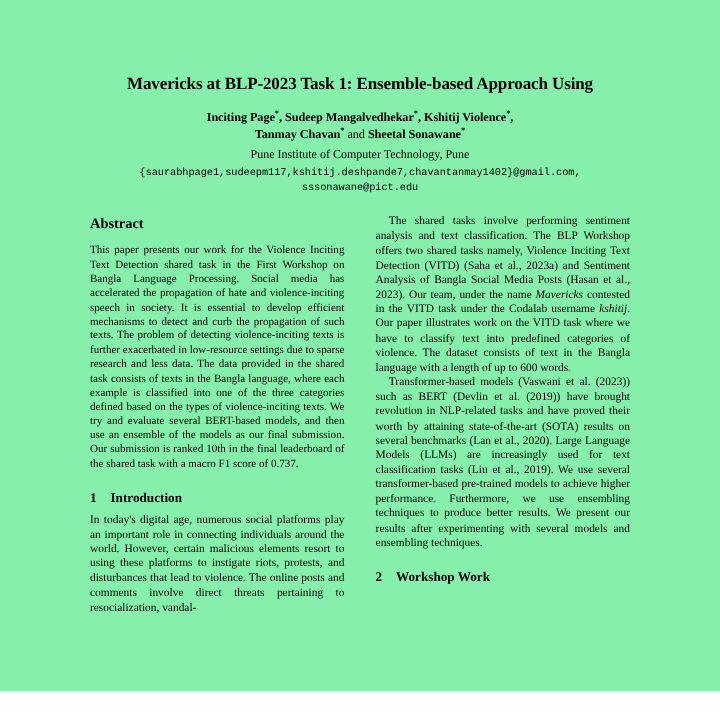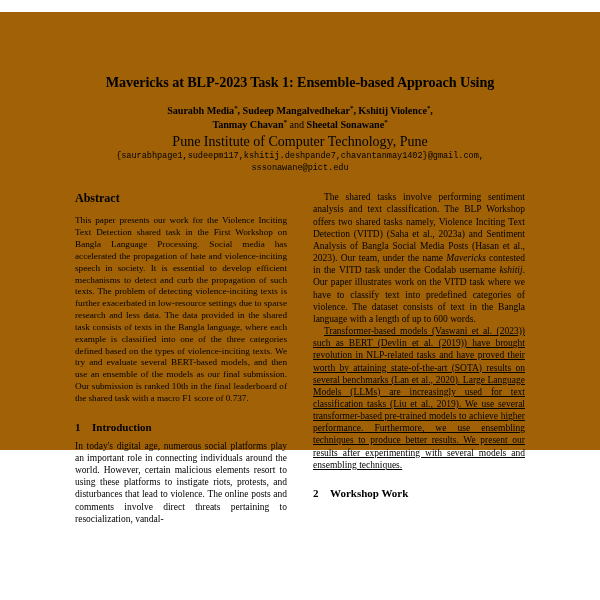--- a/index.html
+++ b/index.html
@@ -10,25 +10,24 @@
   body {
     width: 600px;
     height: 600px;
     overflow: hidden;
     font-family: "Liberation Serif", serif;
     color: #000000;
   }
   .page {
     position: relative;
     width: 600px;
-    height: 438px;
-    background: #a16207;
+    height: 576px;
+    background: #86efac;
     box-sizing: border-box;
     padding: 0 75px;
-    margin-top: 12px;
   }
   
   .title-block {
     padding-top: 62px;
     text-align: center;
   }
   .paper-title {
     font-family: "Liberation Serif", serif;
     font-weight: bold;
     font-size: 14.2px;
@@ -47,21 +46,21 @@
     font-size: 7px;
     font-weight: bold;
     vertical-align: super;
     line-height: 0;
   }
   .authors .conj {
     font-weight: normal;
   }
   .affiliation {
     margin-top: 3px;
-    font-size: 14px;
+    font-size: 10px;
     line-height: 13px;
   }
   .emails {
     margin-top: 2px;
     font-family: "Liberation Mono", monospace;
     font-size: 8.6px;
     line-height: 12.4px;
     letter-spacing: -0.05px;
   }
   
@@ -102,41 +101,40 @@
   }
   .body-par {
     font-size: 9.5px;
     line-height: 12.15px;
     text-align: justify;
     text-justify: inter-word;
     margin: 0;
   }
   .body-par + .body-par {
     text-indent: 11px;
-    text-decoration: underline;
   }
   .body-par em {
     font-style: italic;
   }
   .first-par-indent {
     text-indent: 11px;
   }
 </style>
 </head>
 <body>
 
 <div class="page">
 
   <div class="title-block">
     <h1 class="paper-title">
       <span>Mavericks at BLP-2023 Task 1: Ensemble-based Approach Using</span><br>
     </h1>
 
     <div class="authors">
-      <span>Saurabh Media</span><sup>*</sup><span>, Sudeep Mangalvedhekar</span><sup>*</sup><span>, Kshitij Violence</span><sup>*</sup><span>,</span><br>
+      <span>Inciting Page</span><sup>*</sup><span>, Sudeep Mangalvedhekar</span><sup>*</sup><span>, Kshitij Violence</span><sup>*</sup><span>,</span><br>
       <span>Tanmay Chavan</span><sup>*</sup><span class="conj"> and </span><span>Sheetal Sonawane</span><sup>*</sup>
     </div>
 
     <div class="affiliation">Pune Institute of Computer Technology, Pune</div>
 
     <div class="emails">
       <span>{saurabhpage1,sudeepm117,kshitij.deshpande7,chavantanmay1402}@gmail.com,</span><br>
       <span>sssonawane@pict.edu</span>
     </div>
   </div>

